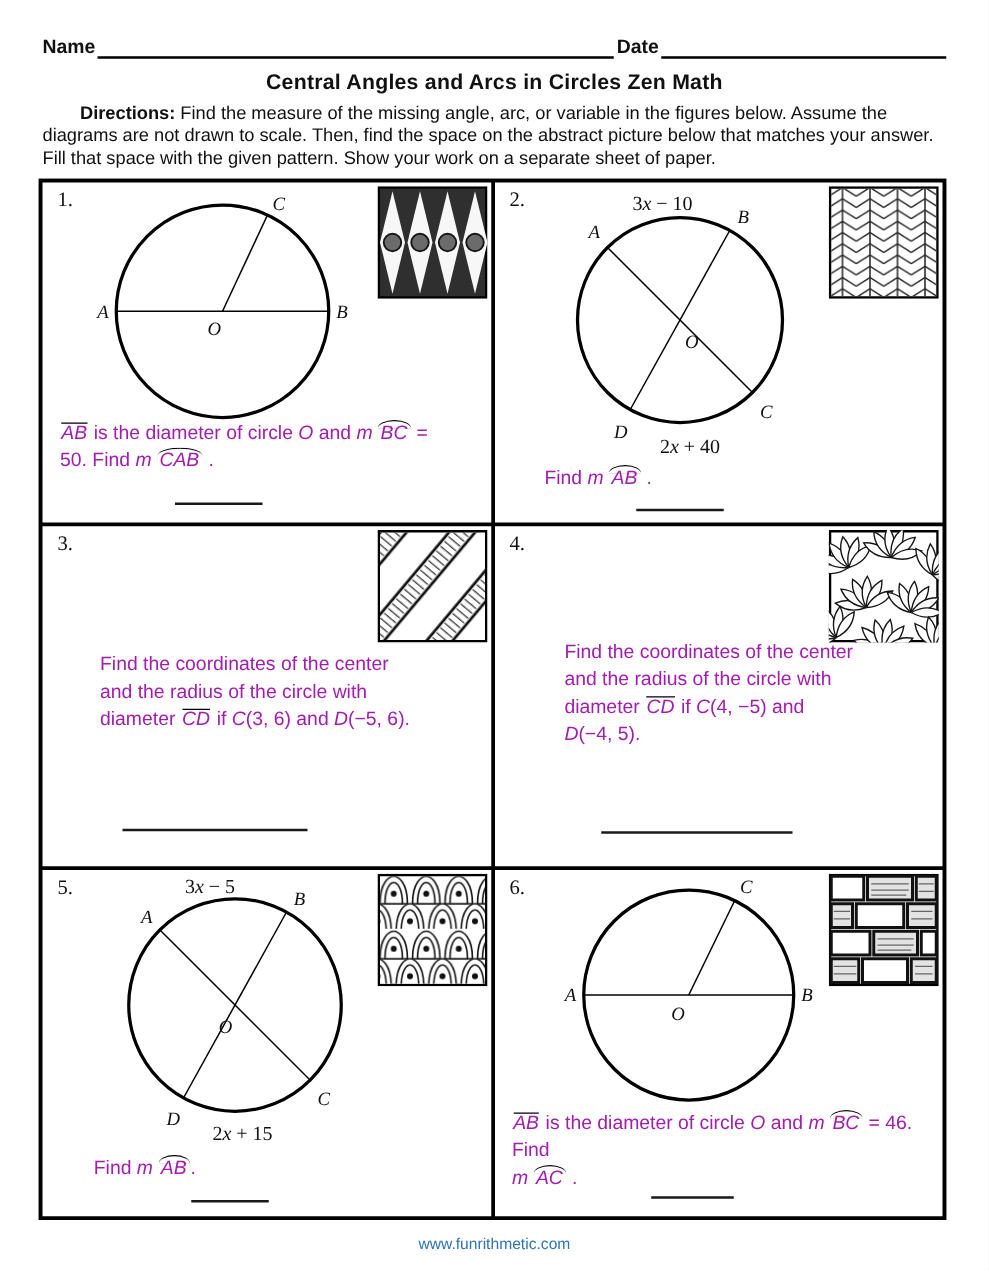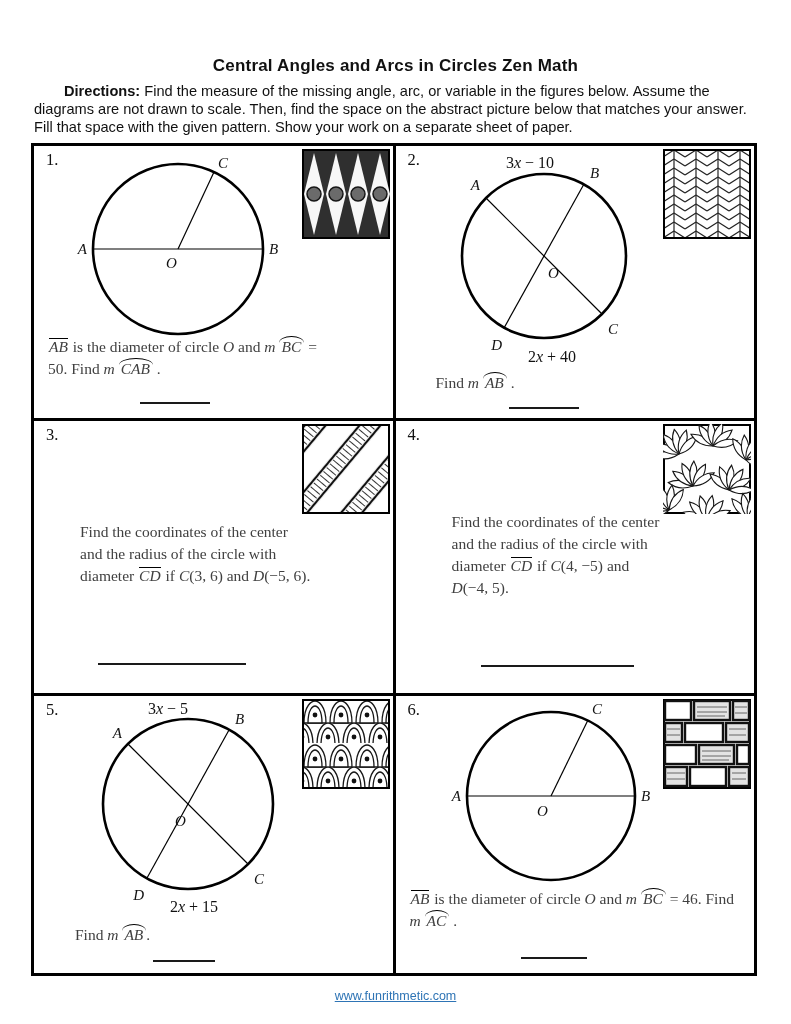--- a/index.html
+++ b/index.html
@@ -20,48 +20,54 @@
   
   .grid { position:absolute; left:31px; top:143px; width:726px; height:833px; box-sizing:border-box;
           border:3px solid #000; background:#000; display:grid;
           grid-template-columns:1fr 1fr; grid-template-rows:272px 272px 1fr; gap:3px; }
   .cell { position:relative; background:#fff; overflow:hidden; }
 
   .pnum { position:absolute; top:4px; left:12px; font:16.5px "Liberation Serif", serif; }
   .pattern-box { position:absolute; top:3px; right:3px; width:88px; height:90px; }
   .pattern-box svg { display:block; width:88px; height:90px; }
 
-  .math-text { position:absolute; font-family:Liberation Serif, serif; font-size:15.5px;
-               line-height:1.42; color:#404040; }
+  .math-text { position:absolute; font-family:Liberation Sans, sans-serif; font-size:15.5px;
+               line-height:1.42; color:#a21caf; }
   .run-v, .run-seg, .run-arc { font-style:italic; }
   .run-seg { position:relative; padding:0 1px; }
   .run-seg::after { content:""; position:absolute; left:1px; right:1px; top:0;
                     border-top:1.5px solid #000; }
   .run-arc { position:relative; padding:0 1px; margin-right:2px; margin-left:1px; }
   .run-arc::after { content:""; position:absolute; left:-1px; right:-2px; top:-2px; height:6px;
                     border-top:1.6px solid #000; border-radius:50% 50% 0 0 / 100% 100% 0 0; }
   .blank { position:absolute; height:0; border-bottom:2px solid #1a1a1a; }
 
   
   .diag { position:absolute; }
   .circ { fill:none; stroke:#000; stroke-width:2.6; }
   .ln   { stroke:#000; stroke-width:1.2; }
   .lbl  { font:italic 15px "Liberation Serif", serif; fill:#111; }
   .eq   { font:16px "Liberation Serif", serif; fill:#111; }
   .eq .v { font-style:italic; }
 
   
   .footer { position:absolute; left:0; right:0; top:986px; text-align:center; }
-  .footer-link { font-size:12.5px; color:#2e74b5; text-decoration:underline; cursor:pointer;margin-top:14px; }
+  .footer-link { font-size:12.5px; color:#2e74b5; cursor:pointer;margin-top:14px; }
 </style>
 </head>
 <body>
 
 <div class="page">
 
+  <div class="header-row">
+    <span>Name</span>
+    <span class="fill-line name-line"></span>
+    <span>Date</span>
+    <span class="fill-line date-line"></span>
+  </div>
 
   <div class="title">Central Angles and Arcs in Circles Zen Math</div>
 
   <div class="directions"><b>Directions:</b><span> Find the measure of the missing angle, arc, or variable in the figures below.  Assume the diagrams are not drawn to scale. Then, find the space on the abstract picture below that matches your answer.  Fill that space with the given pattern.  Show your work on a separate sheet of paper.</span></div>
 
   <div class="grid">
 
     <div class="cell">
       <span class="pnum">1.</span>
 

